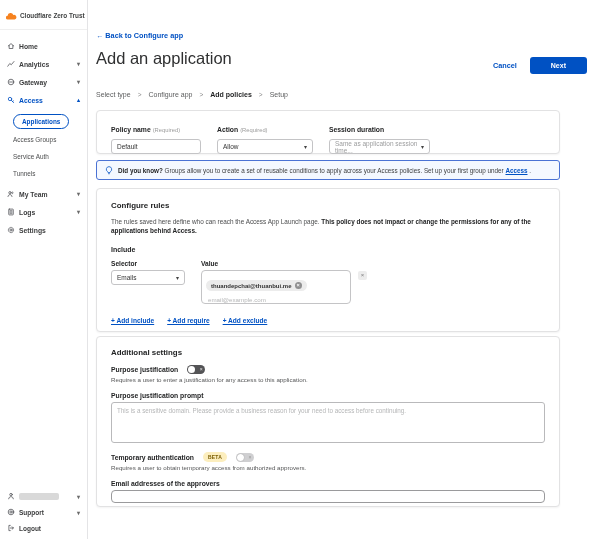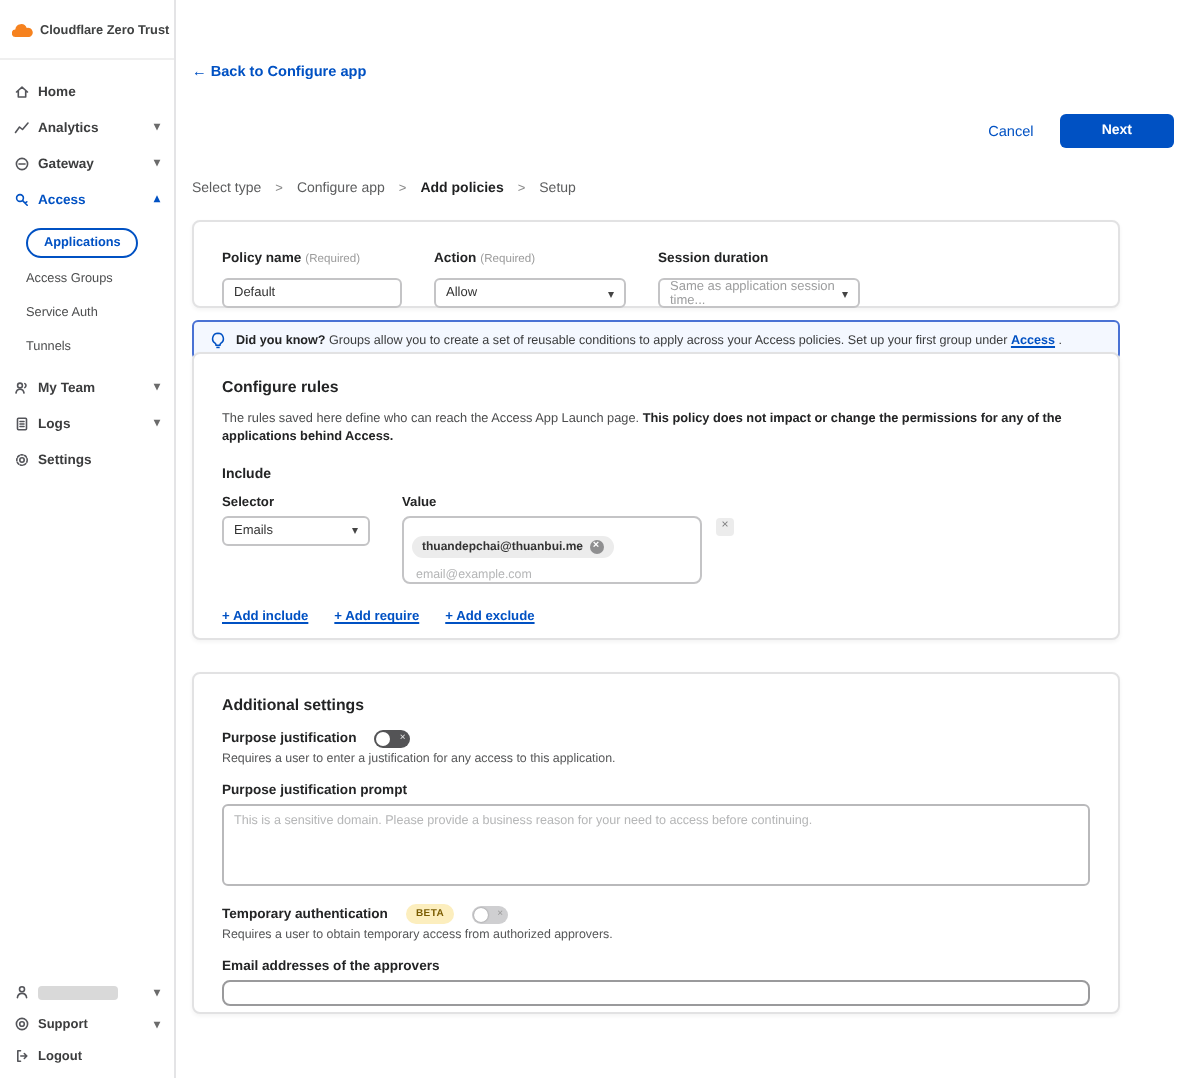--- a/index.html
+++ b/index.html
@@ -22,21 +22,21 @@
   .sub-item.selected { display:inline-block; border:1px solid #0051c3; color:#0051c3; font-weight:700; border-radius:9px; padding:3px 8px; margin:1px 0 2px 0; }
   .sidebar-footer { position:absolute; left:0; right:0; bottom:3px; }
   .foot-item { display:flex; align-items:center; gap:4px; padding:4px 7px; font-size:6.5px; font-weight:600; color:#3c3d3e; }
   .foot-item .chev { margin-left:auto; font-size:6px; color:#6b6b6b; }
   .redacted { width:40px; height:7px; background:#d9d9d9; border-radius:2px; }
 
   
   .back-link { position:absolute; left:96px; top:31px; font-size:7.3px; font-weight:700; color:#0051c3; cursor:pointer; }
   .page-title { position:absolute; left:96px; top:49px; font-size:16.5px; font-weight:400; color:#2f3031; }
   .header-actions { position:absolute; top:57px; right:13px; display:flex; align-items:center; gap:13px; }
-  .cancel-link { font-size:7.3px; font-weight:400; color:#0051c3; cursor:pointer; }
+  .cancel-link { font-size:7.3px; font-weight:700; color:#0051c3; cursor:pointer; }
   .next-btn { background:#0051c3; color:#fff; font-size:7px; font-weight:700; border:none; border-radius:3px; padding:5px 21px; cursor:pointer; font-family:"Liberation Sans",sans-serif; }
   .steps { position:absolute; left:96px; top:91px; display:flex; align-items:center; gap:7px; font-size:7px; color:#5c5d5e; }
   .steps .sep { color:#8a8a8a; font-size:6.5px; }
   .steps .active-step { font-weight:700; color:#1f2021; }
 
   
   .card { position:absolute; left:96px; width:464px; background:#fff; border:1px solid #e2e2e3; border-radius:4px; box-shadow:0 1px 2px rgba(0,0,0,.05); }
   .card1 { top:110px; height:44px; display:flex; gap:16px; padding:7px 14px; }
   .fgroup .flabel { font-size:6.8px; font-weight:700; color:#232425; }
   .fgroup .freq { font-size:5.8px; font-weight:400; color:#9b9b9b; margin-left:2px; }
@@ -45,21 +45,21 @@
   .select .caret { font-size:6px; color:#444; }
   .sel-action { width:96px; }
   .sel-session { width:101px; color:#9c9d9e; }
 
   
   .banner { position:absolute; left:96px; top:160px; width:464px; height:20px; background:#f4f8ff; border:1px solid #4a72d4; border-radius:3px; display:flex; align-items:center; gap:5px; padding:0 8px; font-size:6.3px; color:#3b3c3d; }
   .banner b { color:#232425; }
   .banner .access-link { color:#0051c3; font-weight:700; text-decoration:underline; cursor:pointer; }
 
   
-  .card2 { top:176px; height:144px; padding:12px 14px; }
+  .card2 { top:188px; height:144px; padding:12px 14px; }
   .card-title { font-size:7.9px; font-weight:700; color:#232425; }
   .rules-desc { margin-top:8px; font-size:6.4px; color:#4b4c4d; line-height:1.4; max-width:440px; }
   .rules-desc b { color:#232425; }
   .include-label { margin-top:10px; font-size:7px; font-weight:700; color:#232425; }
   .rule-row { display:flex; margin-top:7px; align-items:flex-start; }
   .col-label { font-size:6.6px; font-weight:700; color:#232425; }
   .sel-selector { width:74px; }
   .value-col { margin-left:16px; }
   .tagbox { margin-top:3px; width:150px; height:34px; border:1px solid #c4c4c6; border-radius:4px; padding:3px 4px; background:#fff; }
   .email-tag { display:inline-flex; align-items:center; gap:3px; background:#ececec; border-radius:8px; padding:2px 5px; font-size:6px; font-weight:700; color:#333; }
@@ -192,20 +192,21 @@
           </svg>
         <span>Logout</span>
       </div>
     </div>
   </div>
 
   <div class="back-link">
     <span>←</span>
     <span>Back to Configure app</span>
   </div>
+  <div class="page-title">Add an application</div>
   <div class="header-actions">
     <span class="cancel-link">Cancel</span>
     <button class="next-btn">Next</button>
   </div>
 
   <div class="steps">
     <span>Select type</span>
     <span class="sep">&gt;</span>
     <span>Configure app</span>
     <span class="sep">&gt;</span>

